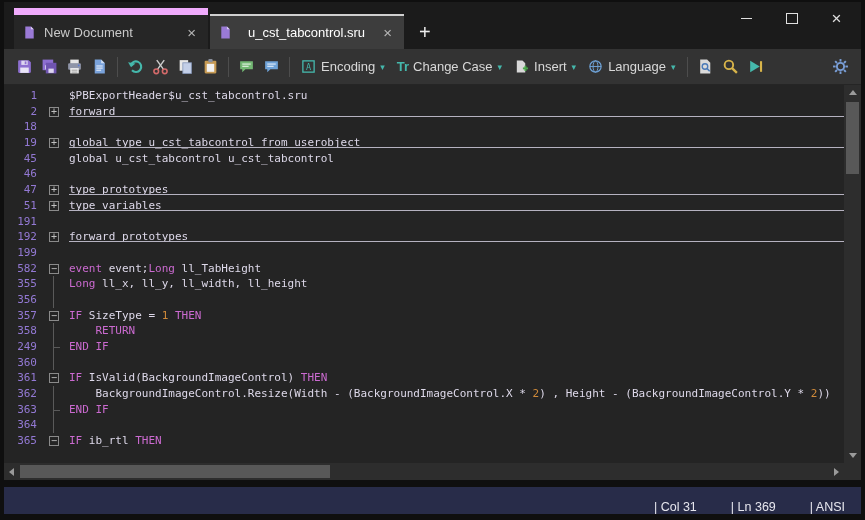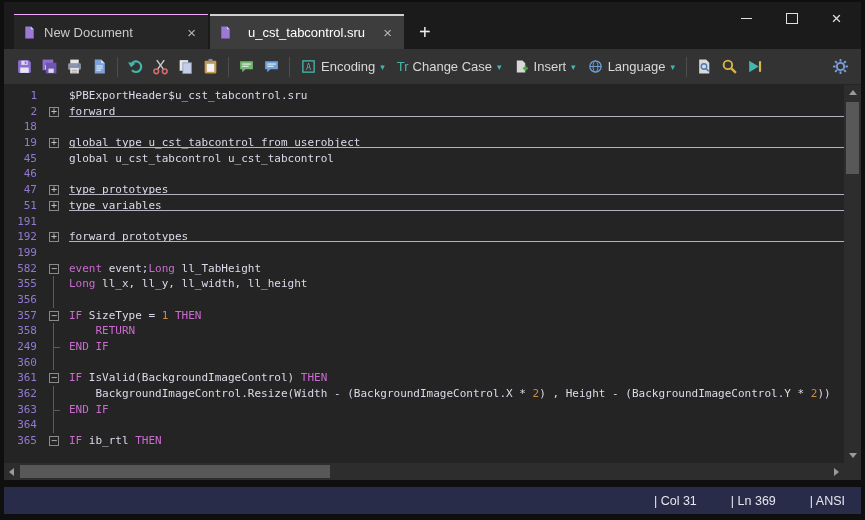--- a/index.html
+++ b/index.html
@@ -8,21 +8,21 @@
     background:#0f0f0f;font-family:"Liberation Sans",sans-serif;
     -webkit-font-smoothing:antialiased;
   }
   
   .titlebar{position:absolute;left:4px;right:4px;top:2px;height:47px;background:#1b1b1b;}
   .tabstrip{position:absolute;left:10px;bottom:0;display:flex;align-items:flex-end;}
   .tabs-container{display:flex;align-items:flex-end;}
   .tab{
     height:34px;min-width:178px;display:flex;align-items:center;
     background:#262626;margin-right:2px;padding:0 8px;
-    border-top:1px solid #f0abfc;cursor:default;
+    border-top:7px solid #f0abfc;cursor:default;
   }
   .tab.active{background:#3d3d3d;border-top:2px solid #d0d0d0;height:33px;}
   .tab-icon{width:15px;height:15px;display:inline-flex;margin-right:7px;flex:none;}
   .tab-label{flex:1;color:#c9c9c9;font-size:13px;white-space:nowrap;}
   .tab.active .tab-label{color:#ffffff;margin-left:8px;}
   .tab-close{color:#b5b5b5;font-size:15px;padding:0 4px;line-height:1;}
   .newtab{height:34px;display:flex;align-items:center;padding:0 13px;color:#ededed;font-size:20px;}
   .win-controls{position:absolute;top:0;right:2px;display:flex;height:32px;}
   .wc{width:45px;height:32px;display:flex;align-items:center;justify-content:center;}
   .wc-min{width:11px;height:1px;background:#e0e0e0;display:block;}
@@ -33,21 +33,21 @@
     position:absolute;left:4px;right:4px;top:49px;height:36px;background:#333333;
     display:flex;align-items:center;padding:0 8px;border-bottom:1px solid #252525;
     box-sizing:border-box;
   }
   .tbtn{width:25px;height:26px;display:flex;align-items:center;justify-content:center;flex:none;}
   .tbtn svg{display:block;}
   .tsep{width:1px;height:20px;background:#4d4d4d;margin:0 5px;flex:none;}
   .tgroup{display:flex;align-items:center;padding:0 6px;flex:none;}
   .tgroup .gicon{display:inline-flex;margin-right:5px;}
   .tgroup .glabel{color:#d8d8d8;font-size:13px;white-space:nowrap;}
-  .tgroup .tr-glyph{color:#45b8ac;font-weight:normal;font-size:13px;margin-right:4px;}
+  .tgroup .tr-glyph{color:#45b8ac;font-weight:bold;font-size:13px;margin-right:4px;}
   .caret{color:#45b8ac;font-size:9px;margin-left:5px;}
   .toolbar-right{margin-left:auto;display:flex;align-items:center;}
   
   .editor{position:absolute;left:4px;right:4px;top:85px;height:378px;background:#242424;}
   .code-scroll{position:absolute;left:0;top:0;right:17px;bottom:0;overflow:hidden;padding-top:3px;}
   .cline{display:flex;height:15.7px;line-height:15.7px;font-family:"DejaVu Sans Mono",monospace;font-size:11px;}
   .lnum{width:42px;box-sizing:border-box;text-align:right;padding-right:9px;color:#9379d4;flex:none;}
   .fm{width:16px;flex:none;position:relative;}
   .fm.plus::before,.fm.minus::before{
     content:'';position:absolute;left:3px;top:3px;width:8px;height:8px;
@@ -75,21 +75,21 @@
   .hscroll{position:absolute;left:4px;right:21px;top:463px;height:17px;background:#2d2d2d;}
   .harrow{position:absolute;top:0;width:15px;height:17px;display:flex;align-items:center;justify-content:center;}
   .harrow.left{left:0;} .harrow.right{right:0;}
   .tri-left{width:0;height:0;border-top:4px solid transparent;border-bottom:4px solid transparent;border-right:5px solid #9a9a9a;}
   .tri-right{width:0;height:0;border-top:4px solid transparent;border-bottom:4px solid transparent;border-left:5px solid #9a9a9a;}
   .hthumb{position:absolute;left:16px;top:2px;height:13px;width:310px;background:#585858;}
   .scroll-corner{position:absolute;right:4px;top:463px;width:17px;height:17px;background:#2d2d2d;}
   
   .statusbar{
     position:absolute;left:4px;right:4px;top:487px;height:27px;background:#282c49;
-    display:flex;align-items:center;justify-content:flex-end;
+    display:flex;align-items:flex-end;justify-content:flex-end;
     color:#e6e6ee;font-size:12.5px;padding-right:16px;box-sizing:border-box;
   }
   .status-item{margin-left:34px;white-space:pre;}
 </style>
 </head>
 <body>
 
 <div class="titlebar">
   <div class="tabstrip">
     <div class="tabs-container">

